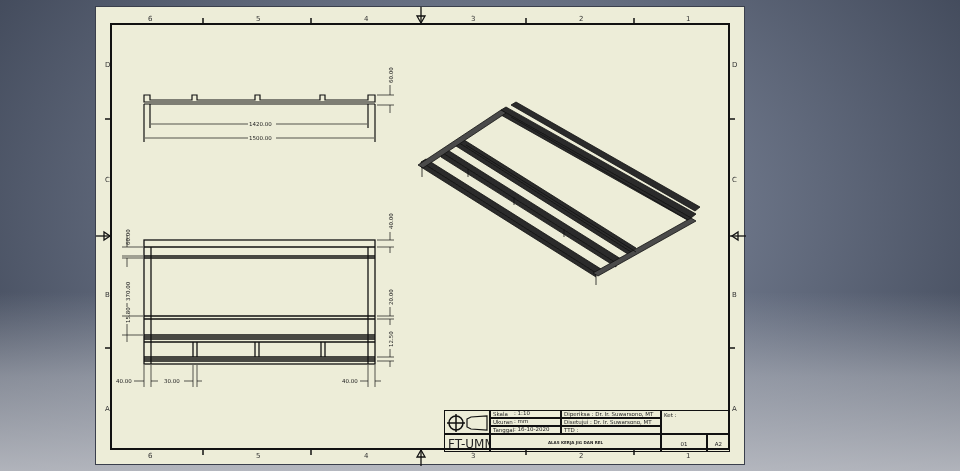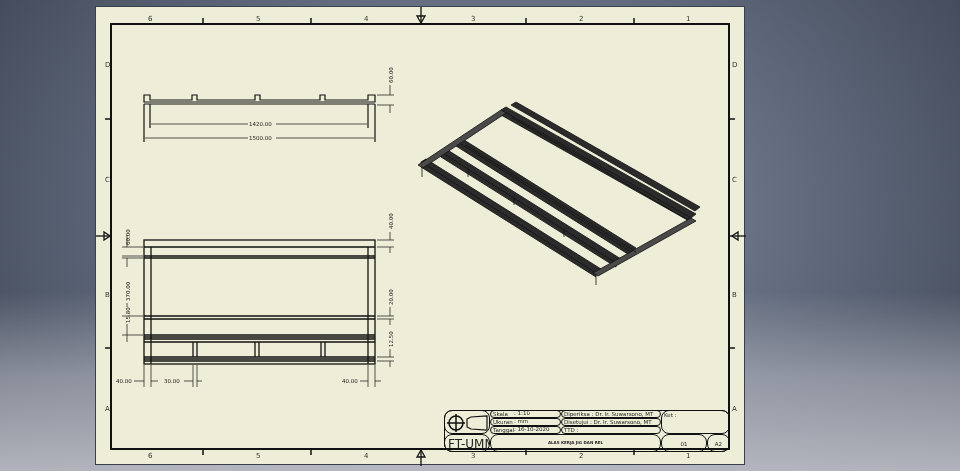--- a/index.html
+++ b/index.html
@@ -6,21 +6,21 @@
   body{width:960px;height:471px;overflow:hidden;position:relative;
     font-family:"DejaVu Sans",sans-serif;
     background:radial-gradient(ellipse 60% 90% at 50% 45%, #8a93a6 0%, #6e778a 40%, #424a5b 100%);}
   .bg-bottom{position:absolute;left:0;top:0;width:960px;height:471px;
     background:linear-gradient(180deg, rgba(0,0,0,0) 0%, rgba(0,0,0,0) 62%, rgba(190,193,200,0.55) 80%, rgba(196,198,204,0.85) 100%);}
   .sheet{position:absolute;left:95px;top:6px;width:650px;height:459px;background:#ededd8;border:1px solid #3a3f4c;box-sizing:border-box;}
   .frame{position:absolute;left:14px;top:16px;width:620px;height:427px;border:2px solid #111;box-sizing:border-box;}
   .zlab{position:absolute;font-size:7px;color:#333;}
   svg{position:absolute;left:0;top:0;}
   .tb{position:absolute;left:348px;top:403px;width:286px;height:42px;}
-  .tb div{position:absolute;box-sizing:border-box;font-size:5.5px;color:#222;line-height:1;white-space:nowrap;overflow:hidden;border-radius:8px;}
+  .tb div{position:absolute;box-sizing:border-box;font-size:5.5px;color:#222;line-height:1;white-space:nowrap;overflow:hidden;}
   .cell{border:1px solid #111;}
   .bigtxt{font-size:12px !important;}
   .dim{font-size:5.5px;fill:#222;font-family:"DejaVu Sans",sans-serif;}
 </style>
 </head>
 <body>
 
 <div class="bg-bottom"></div>
 
 <div class="sheet">

